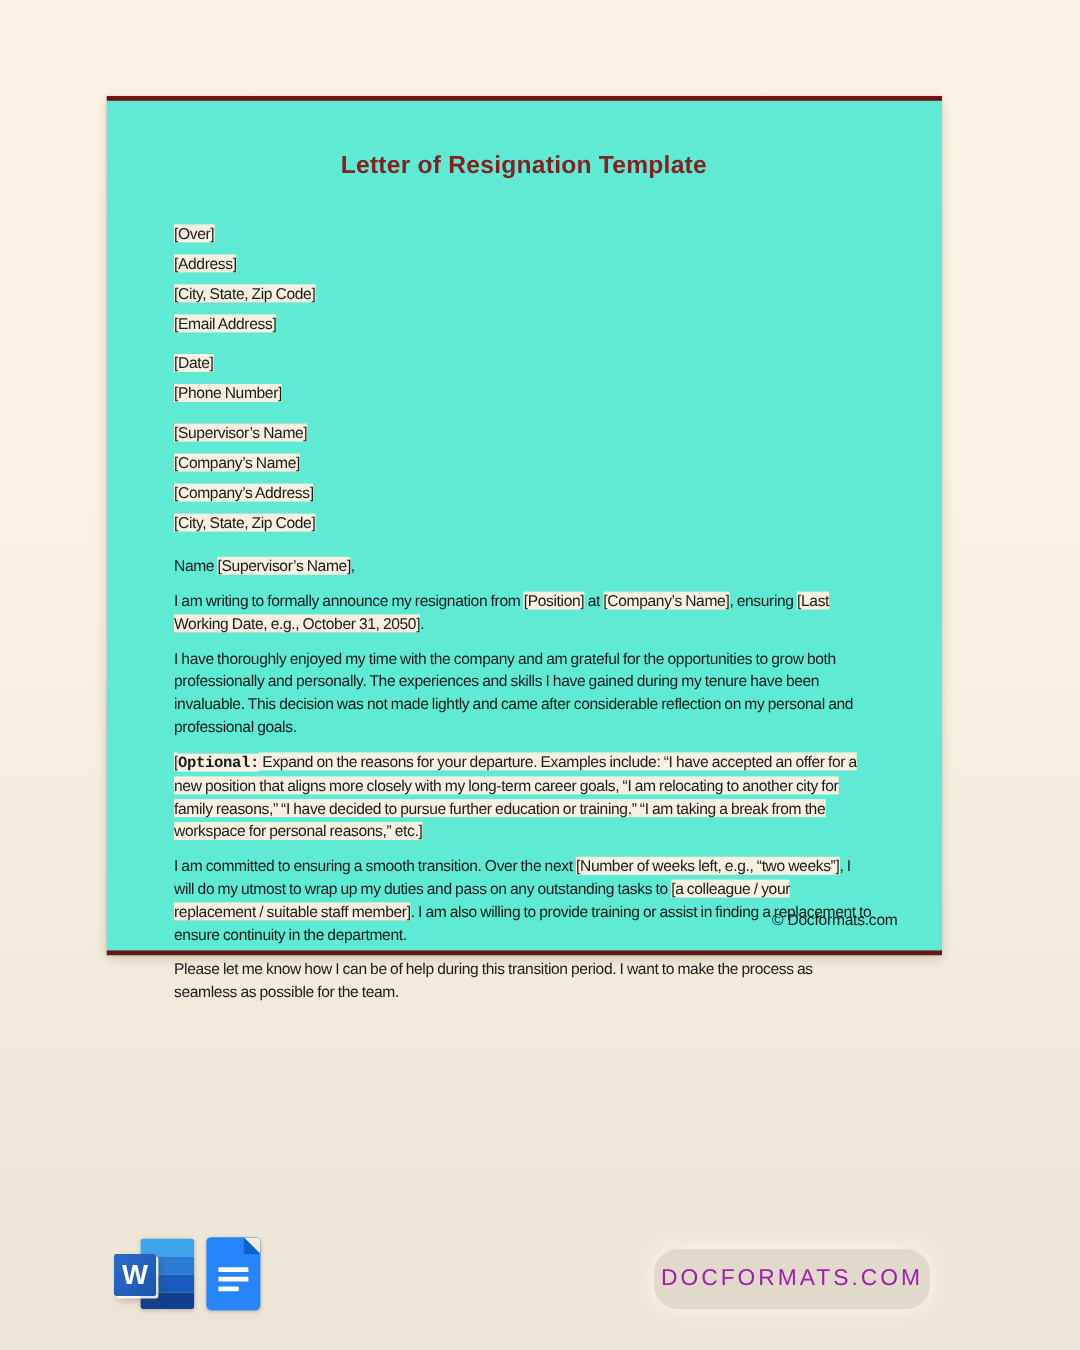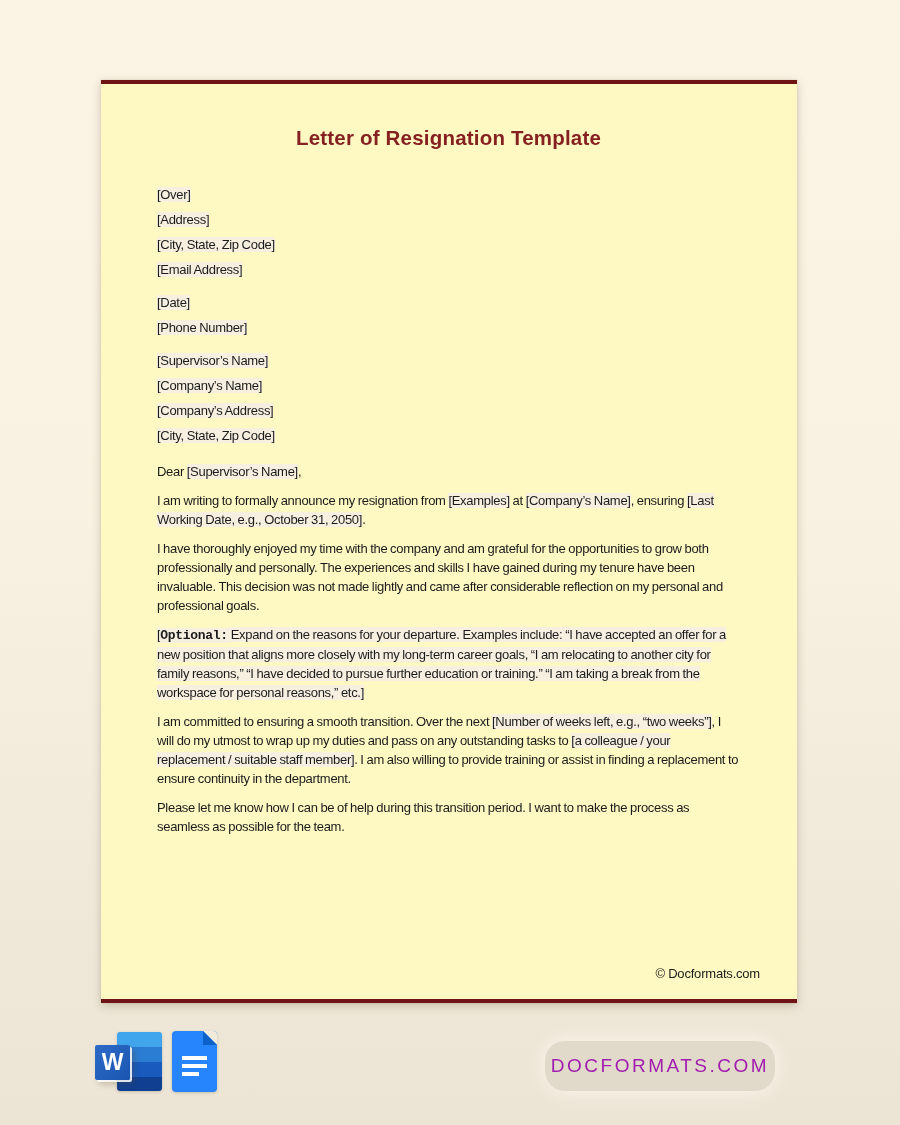--- a/index.html
+++ b/index.html
@@ -5,22 +5,22 @@
   * { margin:0; padding:0; box-sizing:border-box; }
   html,body { width:900px; height:1125px; overflow:hidden; }
   body {
     font-family:"Liberation Sans", sans-serif;
     background:linear-gradient(180deg, #FBF3E4 0%, #F9F1E1 45%, #F1EADB 75%, #ECE5D5 100%);
     position:relative;
   }
 
   
   .page {
-    position:absolute; left:101px; top:80px; width:696px; height:923px;
-    background:#fef9c3;
+    position:absolute; left:89px; top:80px; width:696px; height:716px;
+    background:#5eead4;
     border-top:4px solid #6E1415;
     border-bottom:4px solid #6E1415;
     box-shadow:0 3px 9px rgba(120,100,70,.30), 0 0 2px rgba(120,100,70,.18);
     padding:40px 57px 0 56px;
   }
   .doc-title {
     font-size:20.5px; font-weight:700; color:#862121;
     text-align:center; line-height:27px; margin:0 0 34px 0;
     letter-spacing:.2px;
   }
@@ -96,22 +96,22 @@
       <p class="blk addr"><span class="hl">[Over]</span></p>
       <p class="blk addr"><span class="hl">[Address]</span></p>
       <p class="blk addr"><span class="hl">[City, State, Zip Code]</span></p>
       <p class="blk addr"><span class="hl">[Email Address]</span></p>
       <p class="blk addr gap1"><span class="hl">[Date]</span></p>
       <p class="blk addr"><span class="hl">[Phone Number]</span></p>
       <p class="blk addr gap1"><span class="hl">[Supervisor’s Name]</span></p>
       <p class="blk addr"><span class="hl">[Company’s Name]</span></p>
       <p class="blk addr"><span class="hl">[Company’s Address]</span></p>
       <p class="blk addr"><span class="hl">[City, State, Zip Code]</span></p>
-      <p class="blk para gap2"><span>Dear </span><span class="hl">[Supervisor’s Name]</span><span>,</span></p>
-      <p class="blk para"><span>I am writing to formally announce my resignation from </span><span class="hl">[Examples]</span><span> at </span><span class="hl">[Company’s Name]</span><span>, ensuring </span><span class="hl">[Last Working Date, e.g., October 31, 2050]</span><span>.</span></p>
+      <p class="blk para gap2"><span>Name </span><span class="hl">[Supervisor’s Name]</span><span>,</span></p>
+      <p class="blk para"><span>I am writing to formally announce my resignation from </span><span class="hl">[Position]</span><span> at </span><span class="hl">[Company’s Name]</span><span>, ensuring </span><span class="hl">[Last Working Date, e.g., October 31, 2050]</span><span>.</span></p>
       <p class="blk para"><span>I have thoroughly enjoyed my time with the company and am grateful for the opportunities to grow both professionally and personally. The experiences and skills I have gained during my tenure have been invaluable. This decision was not made lightly and came after considerable reflection on my personal and professional goals.</span></p>
       <p class="blk para"><span class="hl">[</span><span class="hl b">Optional:</span><span class="hl"> Expand on the reasons for your departure. Examples include: “I have accepted an offer for a new position that aligns more closely with my long-term career goals, “I am relocating to another city for family reasons,” “I have decided to pursue further education or training.” “I am taking a break from the workspace for personal reasons,” etc.]</span></p>
       <p class="blk para"><span>I am committed to ensuring a smooth transition. Over the next </span><span class="hl">[Number of weeks left, e.g., “two weeks”]</span><span>, I will do my utmost to wrap up my duties and pass on any outstanding tasks to </span><span class="hl">[a colleague / your replacement / suitable staff member]</span><span>. I am also willing to provide training or assist in finding a replacement to ensure continuity in the department.</span></p>
       <p class="blk para"><span>Please let me know how I can be of help during this transition period. I want to make the process as seamless as possible for the team.</span></p>
     </div>
   <div class="copyright">© Docformats.com</div>
 </div>
 
 <div class="word-icon">
   <div class="word-stripes">

